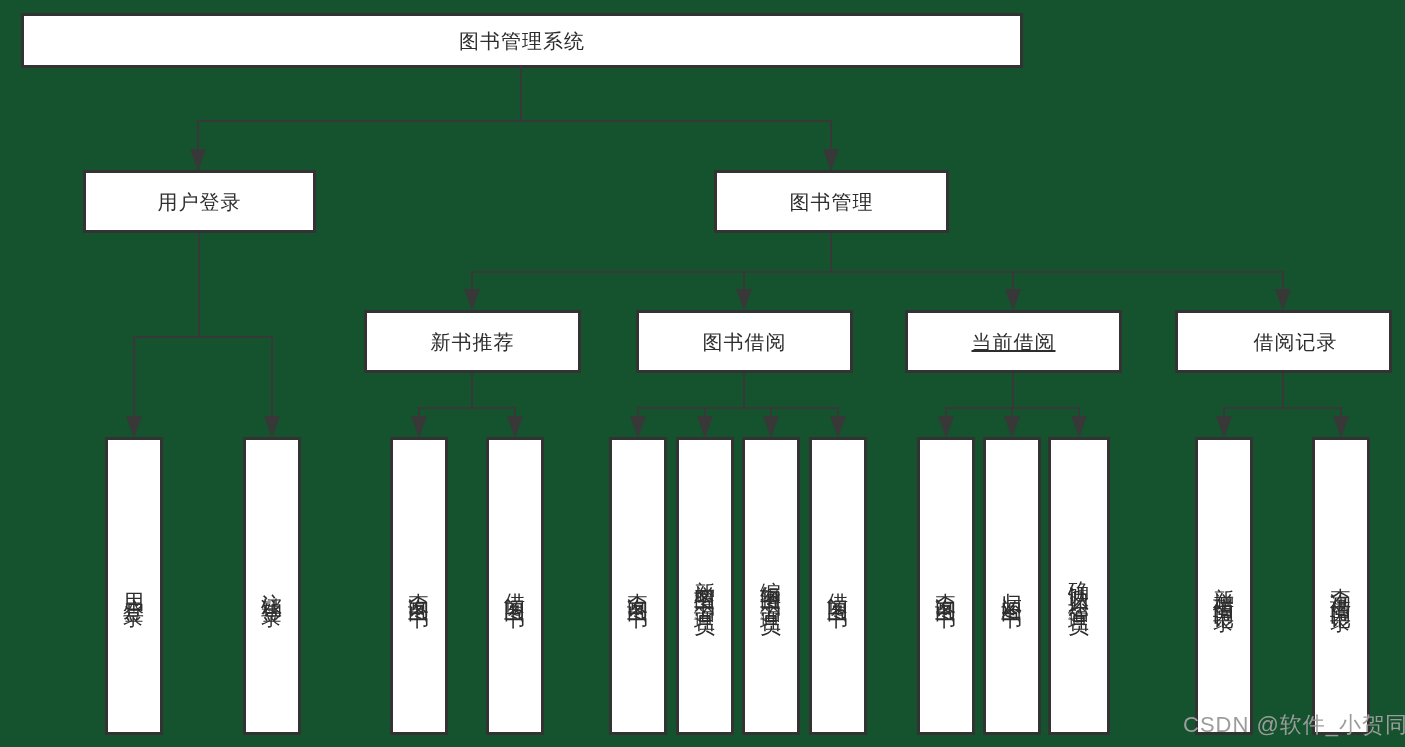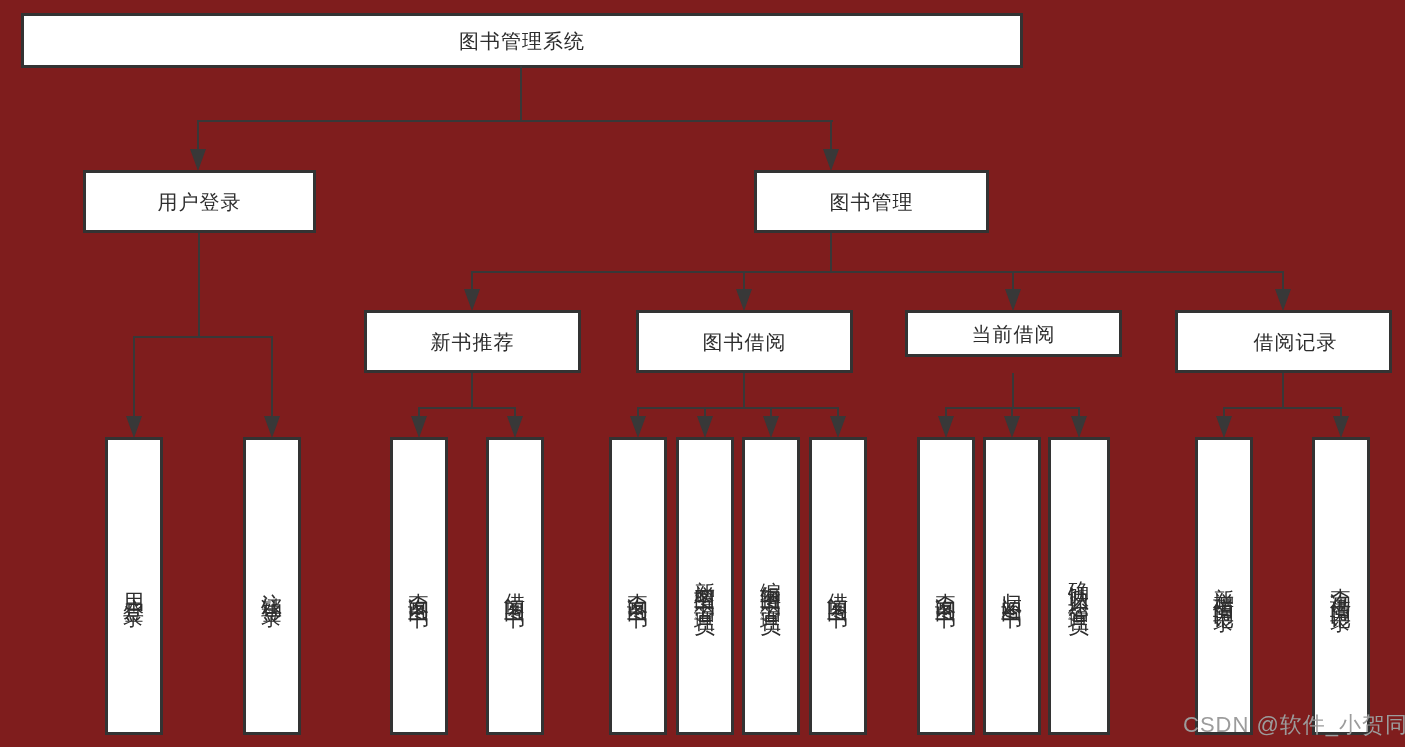--- a/index.html
+++ b/index.html
@@ -1,18 +1,18 @@
 <!DOCTYPE html>
 <html><head>
 <meta charset="utf-8">
 <style>
   html,body { margin:0; padding:0; }
   body { font-family: "Liberation Sans", "DejaVu Sans", sans-serif; background:#ffffff; }
   #stage {
-    position:relative; width:1405px; height:747px; background:#7f1d1d;
+    position:relative; width:1405px; height:747px; background:#14532d;
     overflow:hidden;
   }
   .box {
     position:absolute; background:#ffffff; border:3px solid #333333;
     box-sizing:border-box; display:flex; align-items:center; justify-content:center;
     font-size:20px; color:#2d2d2d; letter-spacing:1px; line-height:1.2;
     white-space:nowrap;
   }
   .vbox {
     writing-mode:vertical-rl; text-orientation:mixed;
@@ -38,21 +38,21 @@
   <div class="box" style="left:21px; top:13px; width:1002px; height:55px;">图书管理系统</div>
 
   <div class="v" style="left:520px; top:66px; height:56px;"></div>
   <div class="h" style="left:197px; top:120px; width:636px;"></div>
   <div class="v" style="left:197px; top:120px; height:32px;"></div>
   <div class="ah" style="left:190px; top:149px;"></div>
   <div class="v" style="left:830px; top:120px; height:32px;"></div>
   <div class="ah" style="left:823px; top:149px;"></div>
 
   <div class="box" style="left:83px; top:170px; width:233px; height:63px;">用户登录</div>
-  <div class="box" style="left:714px; top:170px; width:235px; height:63px;margin-left:40px;">图书管理</div>
+  <div class="box" style="left:714px; top:170px; width:235px; height:63px;">图书管理</div>
 
   <div class="v" style="left:198px; top:233px; height:105px;"></div>
   <div class="h" style="left:133px; top:336px; width:140px;"></div>
   <div class="v" style="left:133px; top:336px; height:82px;"></div>
   <div class="ah" style="left:126px; top:416px;"></div>
   <div class="v" style="left:271px; top:336px; height:82px;"></div>
   <div class="ah" style="left:264px; top:416px;"></div>
 
   <div class="v" style="left:830px; top:233px; height:40px;"></div>
   <div class="h" style="left:471px; top:271px; width:813px;"></div>
@@ -60,21 +60,21 @@
   <div class="ah" style="left:464px; top:289px;"></div>
   <div class="v" style="left:743px; top:271px; height:20px;"></div>
   <div class="ah" style="left:736px; top:289px;"></div>
   <div class="v" style="left:1012px; top:271px; height:20px;"></div>
   <div class="ah" style="left:1005px; top:289px;"></div>
   <div class="v" style="left:1282px; top:271px; height:20px;"></div>
   <div class="ah" style="left:1275px; top:289px;"></div>
 
   <div class="box" style="left:636px; top:310px; width:217px; height:63px;">图书借阅</div>
   <div class="box" style="left:364px; top:310px; width:217px; height:63px;">新书推荐</div>
-  <div class="box" style="left:905px; top:310px; width:217px; height:47px;">当前借阅</div>
+  <div class="box" style="left:905px; top:310px; width:217px; height:63px;text-decoration:underline;">当前借阅</div>
   <div class="box" style="left:1175px; top:310px; width:217px; height:63px;padding-left:24px;">借阅记录</div>
 
   <div class="v" style="left:471px; top:373px; height:36px;"></div>
   <div class="h" style="left:418px; top:407px; width:98px;"></div>
   <div class="v" style="left:418px; top:407px; height:12px;"></div>
   <div class="ah" style="left:411px; top:416px;"></div>
   <div class="v" style="left:514px; top:407px; height:12px;"></div>
   <div class="ah" style="left:507px; top:416px;"></div>
 
   <div class="v" style="left:743px; top:373px; height:36px;"></div>

